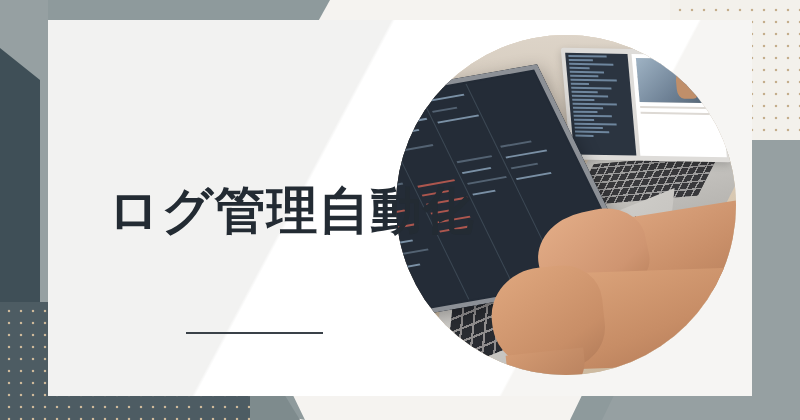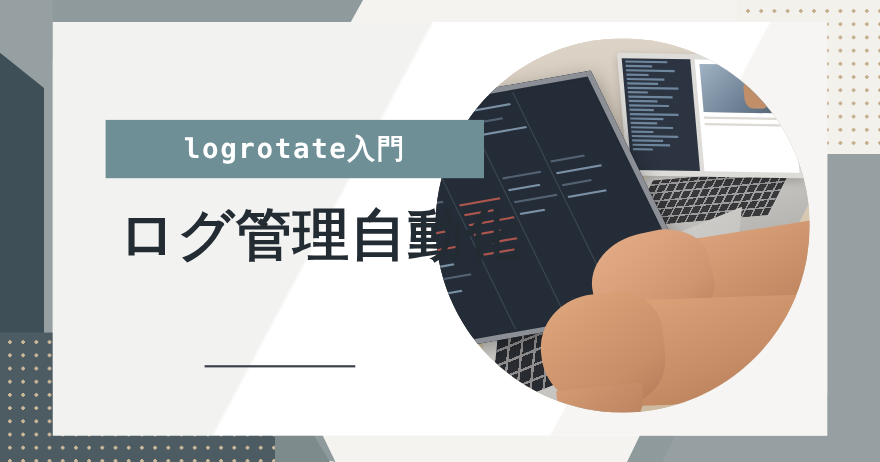--- a/index.html
+++ b/index.html
@@ -368,21 +368,21 @@
     font-weight: bold;
     letter-spacing: 1.5px;
     white-space: nowrap;
   }
 
   .headline {
     position: absolute;
     left: 60px;
     top: 166px;
     color: #232b33;
-    font-family: Liberation Serif, serif;
+    font-family: Liberation Mono, monospace;
     font-size: 51px;
     font-weight: bold;
     letter-spacing: 1px;
     white-space: nowrap;
     line-height: 1.15;
   }
 
   .rule {
     position: absolute;
     left: 138px;
@@ -504,22 +504,19 @@
 
         <div class="paper"></div>
 
         <div class="arm-a"></div>
         <div class="hand-a"></div>
         <div class="arm-b"></div>
         <div class="hand-b"></div>
       </div>
     </div>
 
-    <div class="tag">
-      <span class="tag-text">logrotate入門</span>
-    </div>
 
     <div class="headline">ログ管理自動化</div>
 
     <div class="rule"></div>
   </div>
 
 </div>
 
 </body></html>

